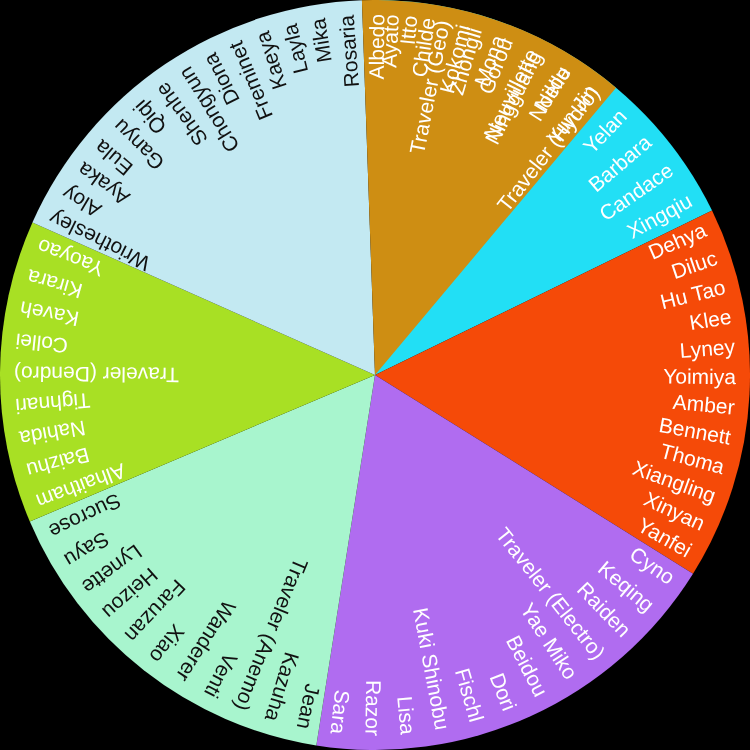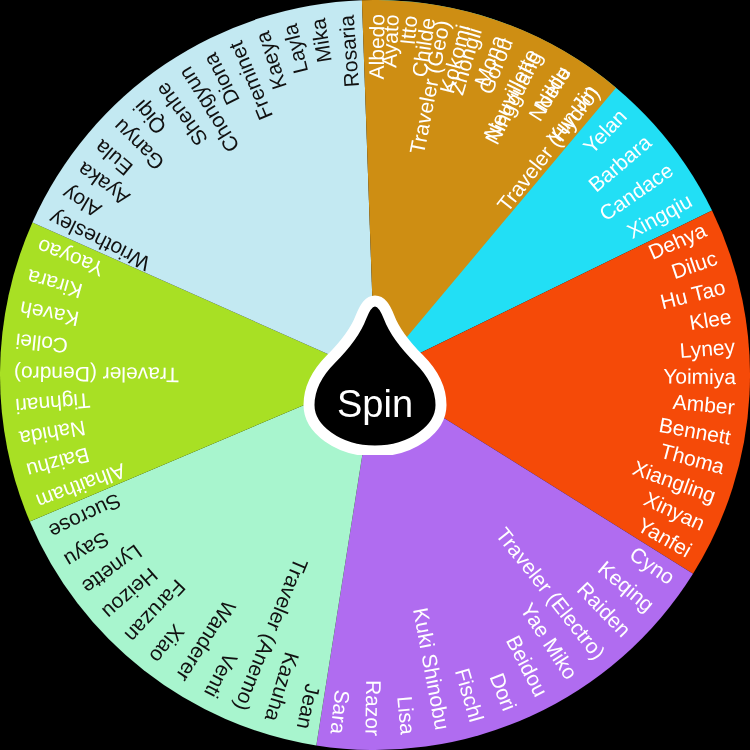--- a/index.html
+++ b/index.html
@@ -147,28 +147,14 @@
         <text x="411.95" y="15.90" text-anchor="end" class="slice-label label-light" fill="#ffffff" transform="rotate(275.88 411.95 15.90)">Itto</text>
         <text x="444.65" y="20.78" text-anchor="end" class="slice-label label-light" fill="#ffffff" transform="rotate(281.13 444.65 20.78)">Traveler (Geo)</text>
         <text x="476.77" y="28.64" text-anchor="end" class="slice-label label-light" fill="#ffffff" transform="rotate(286.38 476.77 28.64)">Zhongli</text>
         <text x="508.04" y="39.41" text-anchor="end" class="slice-label label-light" fill="#ffffff" transform="rotate(291.63 508.04 39.41)">Gorou</text>
         <text x="538.19" y="52.99" text-anchor="end" class="slice-label label-light" fill="#ffffff" transform="rotate(296.88 538.19 52.99)">Ningguang</text>
         <text x="566.97" y="69.27" text-anchor="end" class="slice-label label-light" fill="#ffffff" transform="rotate(302.13 566.97 69.27)">Noelle</text>
         <text x="594.14" y="88.12" text-anchor="end" class="slice-label label-light" fill="#ffffff" transform="rotate(307.38 594.14 88.12)">Yun Jin</text>
       </g>
   </svg>
 
-  <div id="hub">
-    <svg viewBox="0 0 160 160">
-      <path id="hub-drop" d="M80 6
-               C 86 6, 90 12, 94 22
-               C 100 38, 112 52, 124 64
-               C 138 78, 146 94, 146 110
-               C 146 134, 117 156, 80 156
-               C 43 156, 14 134, 14 110
-               C 14 94, 22 78, 36 64
-               C 48 52, 60 38, 66 22
-               C 70 12, 74 6, 80 6 Z" fill="#000000" stroke="#ffffff" stroke-width="11" stroke-linejoin="round"></path>
-      <text id="spin-text" x="80" y="112">Spin</text>
-    </svg>
-  </div>
 
 </div>
 
 </body></html>

